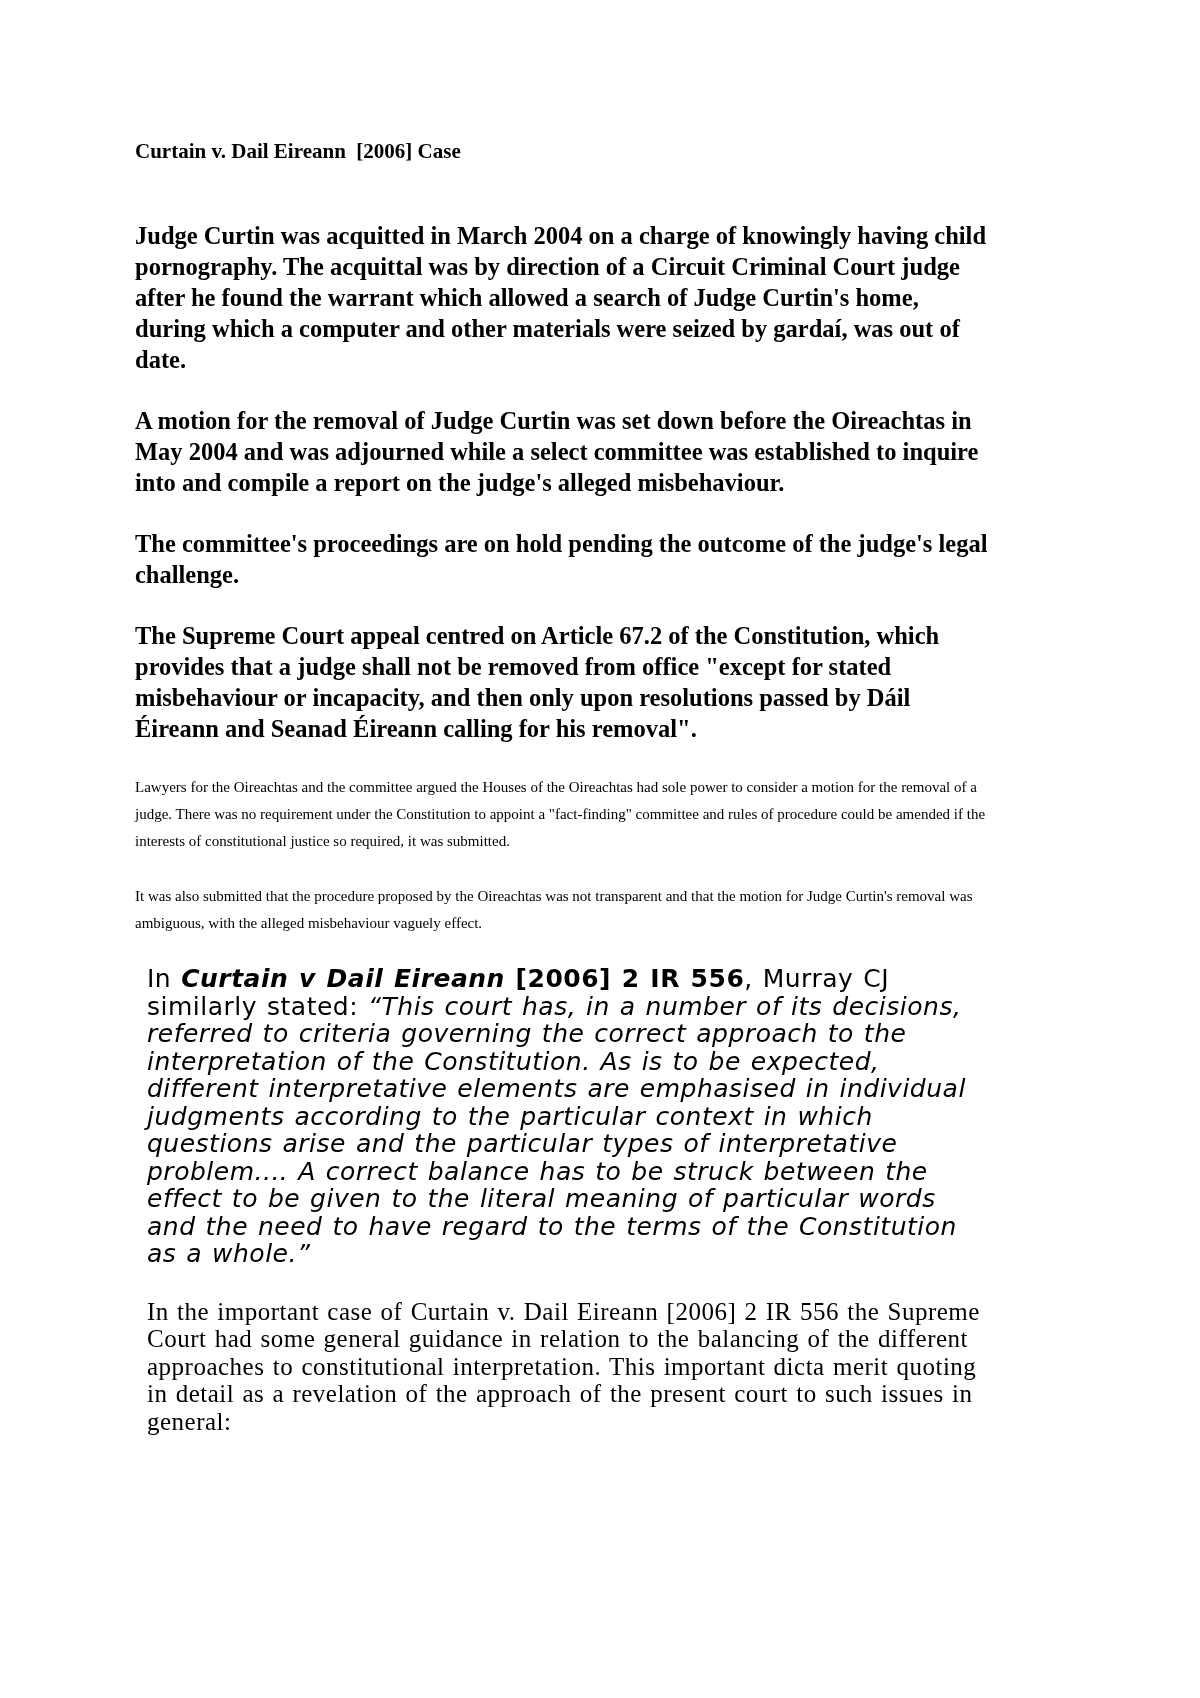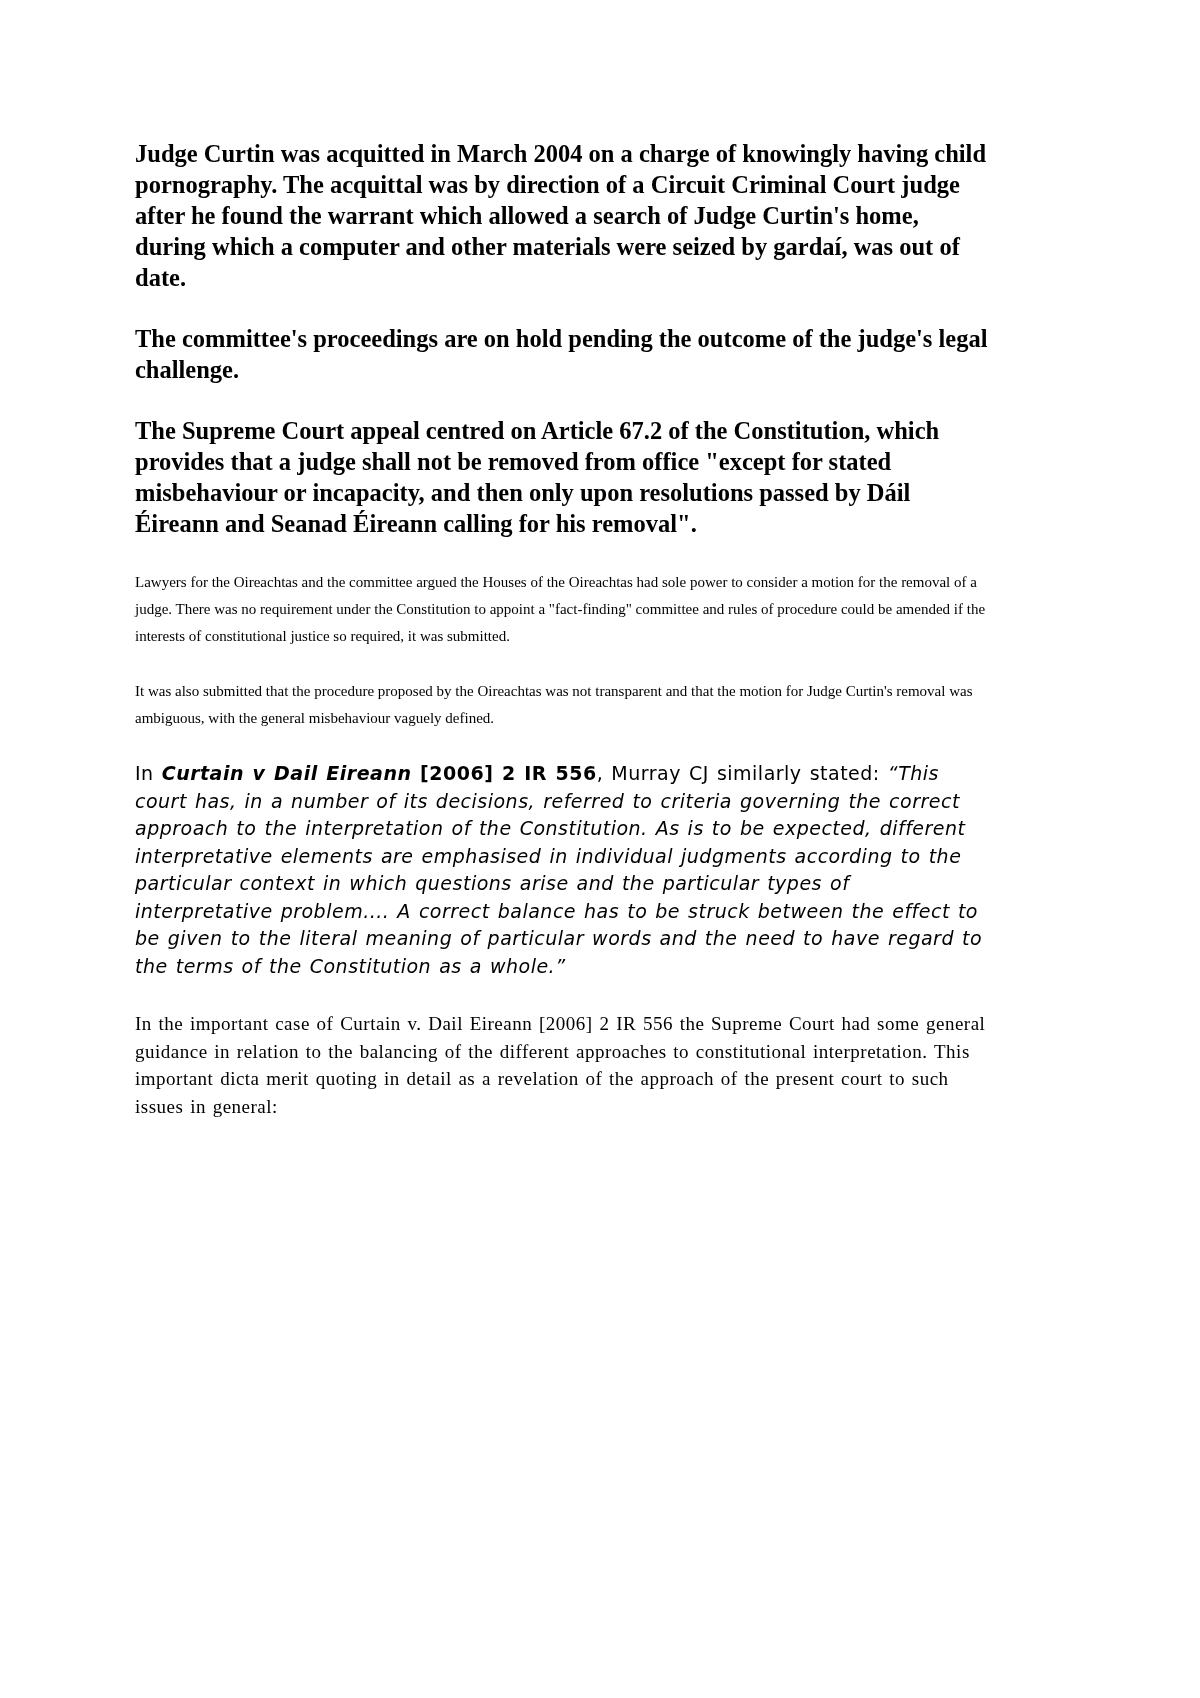--- a/index.html
+++ b/index.html
@@ -35,25 +35,25 @@
   .p-reg {
     font-family: "Liberation Serif", serif;
     font-weight: 400;
     font-size: 15px;
     line-height: 27px;
     margin: 0 0 28px 0;
   }
   .p-sans {
     font-family: "DejaVu Sans", sans-serif;
     font-weight: 400;
-    font-size: 19px;
+    font-size: 25px;
     line-height: 27.5px;
     letter-spacing: 0.5px;
     word-spacing: 1.5px;
-    margin: 0 0 30px 0;
+    margin: 0 0 30px 12px;
   }
   .p-sans .case-name {
     font-weight: 700;
     font-style: italic;
   }
   .p-sans .citation-ref {
     font-weight: 700;
   }
   .p-sans .quote-text {
     font-style: italic;
@@ -61,30 +61,32 @@
   .p-sans:last-child {
     margin-bottom: 0;
     font-family: Liberation Serif, serif;
   }
 </style>
 </head>
 <body>
 
 <div class="page">
 
+  <h1 class="doc-title">Curtain v. Dail Eireann  [2006] Case</h1>
 
   <p class="p-bold">Judge Curtin was acquitted in March 2004 on a charge of knowingly having child pornography. The acquittal was by direction of a Circuit Criminal Court judge after he found the warrant which allowed a search of Judge Curtin's home, during which a computer and other materials were seized by gardaí, was out of date.</p>
 
+  <p class="p-bold">A motion for the removal of Judge Curtin was set down before the Oireachtas in May 2004 and was adjourned while a select committee was established to inquire into and compile a report on the judge's alleged misbehaviour.</p>
 
   <p class="p-bold">The committee's proceedings are on hold pending the outcome of the judge's legal challenge.</p>
 
   <p class="p-bold">The Supreme Court appeal centred on Article 67.2 of the Constitution, which provides that a judge shall not be removed from office "except for stated misbehaviour or incapacity, and then only upon resolutions passed by Dáil Éireann and Seanad Éireann calling for his removal".</p>
 
   <p class="p-reg">Lawyers for the Oireachtas and the committee argued the Houses of the Oireachtas had sole power to consider a motion for the removal of a judge. There was no requirement under the Constitution to appoint a "fact-finding" committee and rules of procedure could be amended if the interests of constitutional justice so required, it was submitted.</p>
 
 
-  <p class="p-reg">It was also submitted that the procedure proposed by the Oireachtas was not transparent and that the motion for Judge Curtin's removal was ambiguous, with the general misbehaviour vaguely defined.</p>
+  <p class="p-reg">It was also submitted that the procedure proposed by the Oireachtas was not transparent and that the motion for Judge Curtin's removal was ambiguous, with the alleged misbehaviour vaguely effect.</p>
 
   <p class="p-sans"><span>In </span><span class="case-name">Curtain v Dail Eireann</span><span class="citation-ref"> [2006] 2 IR 556</span><span>, Murray CJ similarly stated: </span><span class="quote-text">“This court has, in a number of its decisions, referred to criteria governing the correct approach to the interpretation of the Constitution. As is to be expected, different interpretative elements are emphasised in individual judgments according to the particular context in which questions arise and the particular types of interpretative problem.... A correct balance has to be struck between the effect to be given to the literal meaning of particular words and the need to have regard to the terms of the Constitution as a whole.”</span></p>
 
   <p class="p-sans">In the important case of Curtain v. Dail Eireann [2006] 2 IR 556 the Supreme Court had some general guidance in relation to the balancing of the different approaches to constitutional interpretation. This important dicta merit quoting in detail as a revelation of the approach of the present court to such issues in general:</p>
 
 </div>
 
 </body></html>

